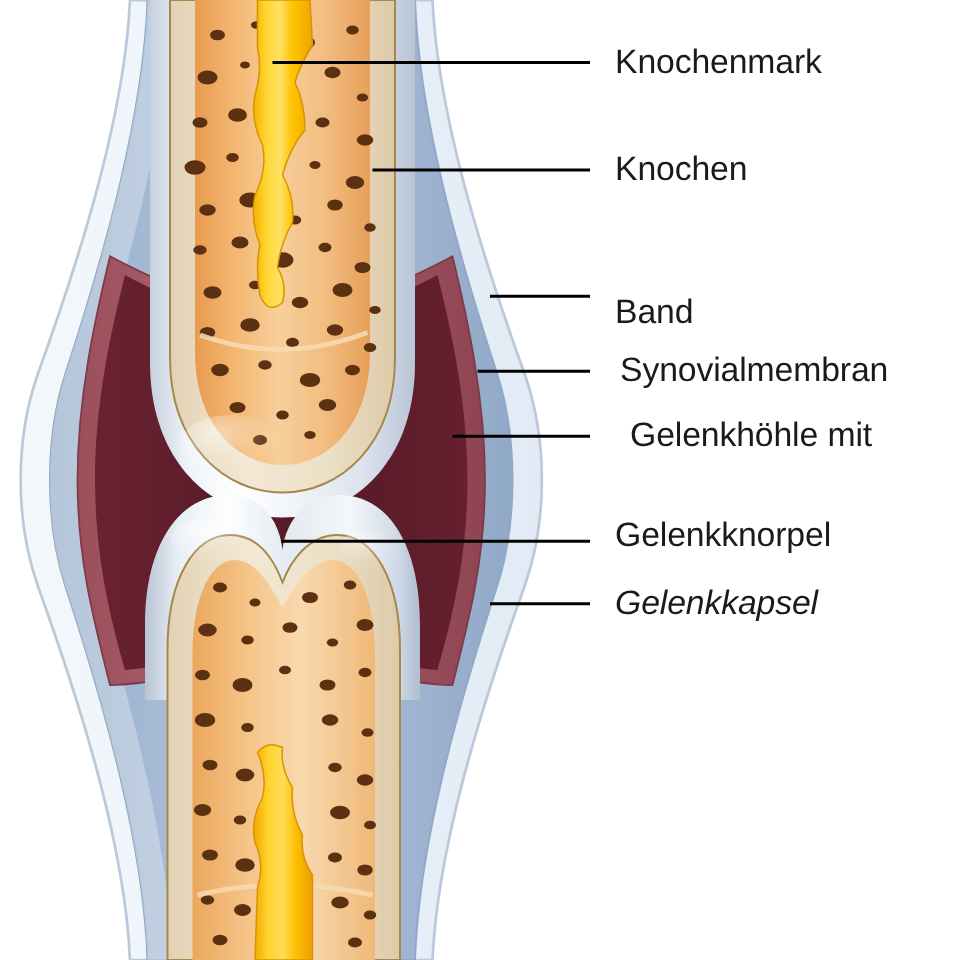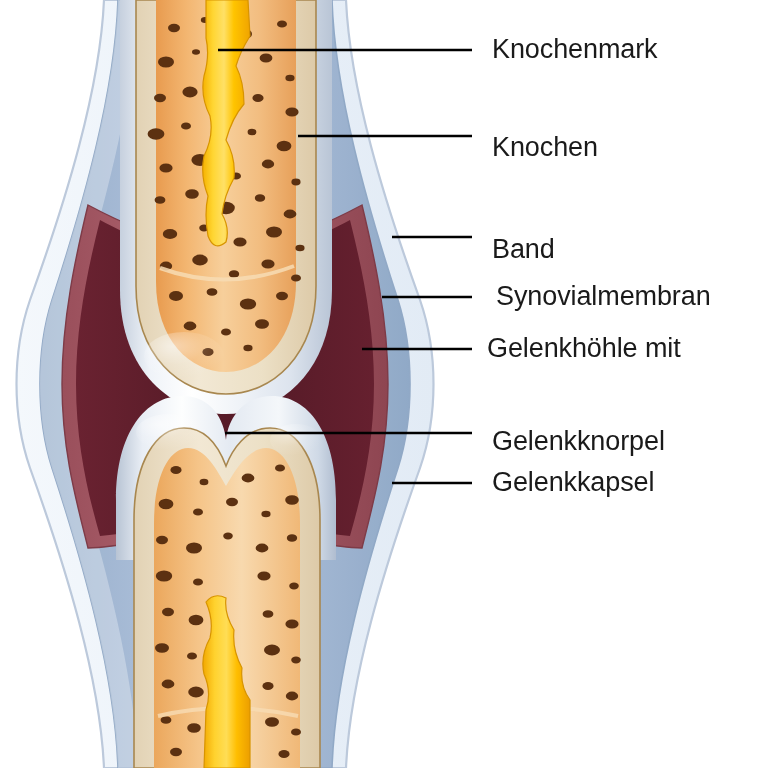--- a/index.html
+++ b/index.html
@@ -330,21 +330,21 @@
         <line x1="392" y1="237" x2="472" y2="237"></line>
         <line x1="382" y1="297" x2="472" y2="297"></line>
         <line x1="362" y1="349" x2="472" y2="349"></line>
         <line x1="225" y1="433" x2="472" y2="433"></line>
         <line x1="392" y1="483" x2="472" y2="483"></line>
       </g>
   </svg>
 
   <div id="labels-layer">
       <div class="label" style="left: 492px; top: 34px;"><div>Knochenmark</div></div>
-      <div class="label" style="left: 492px; top: 132px;"><div>Knochen</div></div>
+      <div class="label" style="left: 492px; top: 120px;"><div>Knochen</div></div>
       <div class="label" style="left: 492px; top: 234px;"><div>Band</div></div>
       <div class="label" style="left: 496px; top: 281px;"><div>Synovialmembran</div></div>
-      <div class="label two-line" style="left: 487px; top: 333px;"><div>Gelenkhöhle mit</div></div>
-      <div class="label" style="left: 492px; top: 426px;"><div>Gelenkknorpel</div></div>
-      <div class="label" style="left: 492px; top: 467px;"><div>Gelenkkapsel</div></div>
+      <div class="label two-line" style="left: 504px; top: 333px;"><div>Gelenkhöhle mit</div></div>
+      <div class="label" style="left: 492px; top: 413px;"><div>Gelenkknorpel</div></div>
+      <div class="label" style="left: 492px; top: 467px; font-style: italic;"><div>Gelenkkapsel</div></div>
     </div>
 
 </div>
 
 </body></html>

